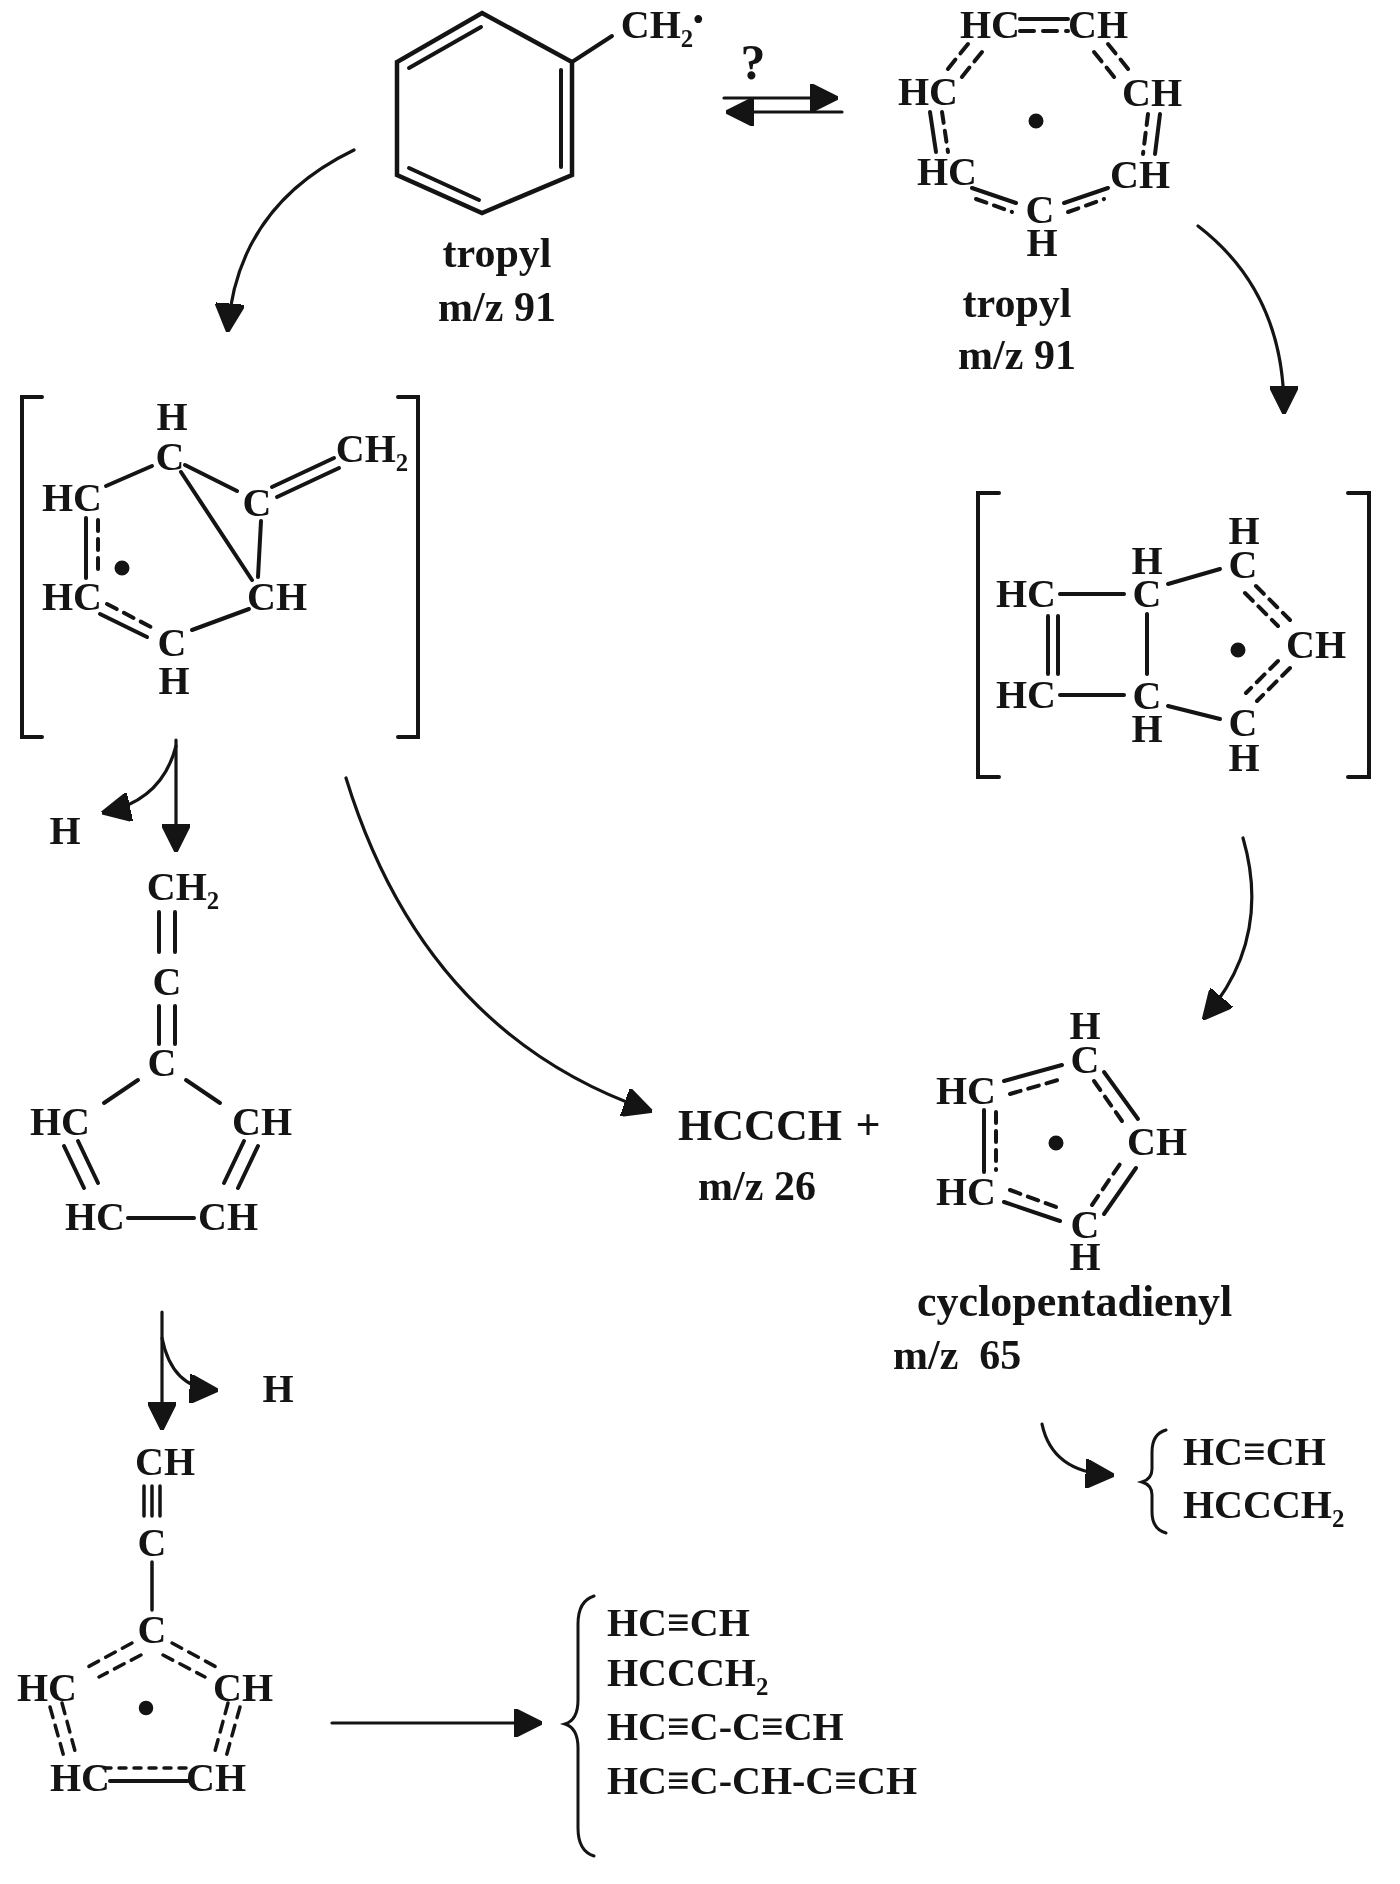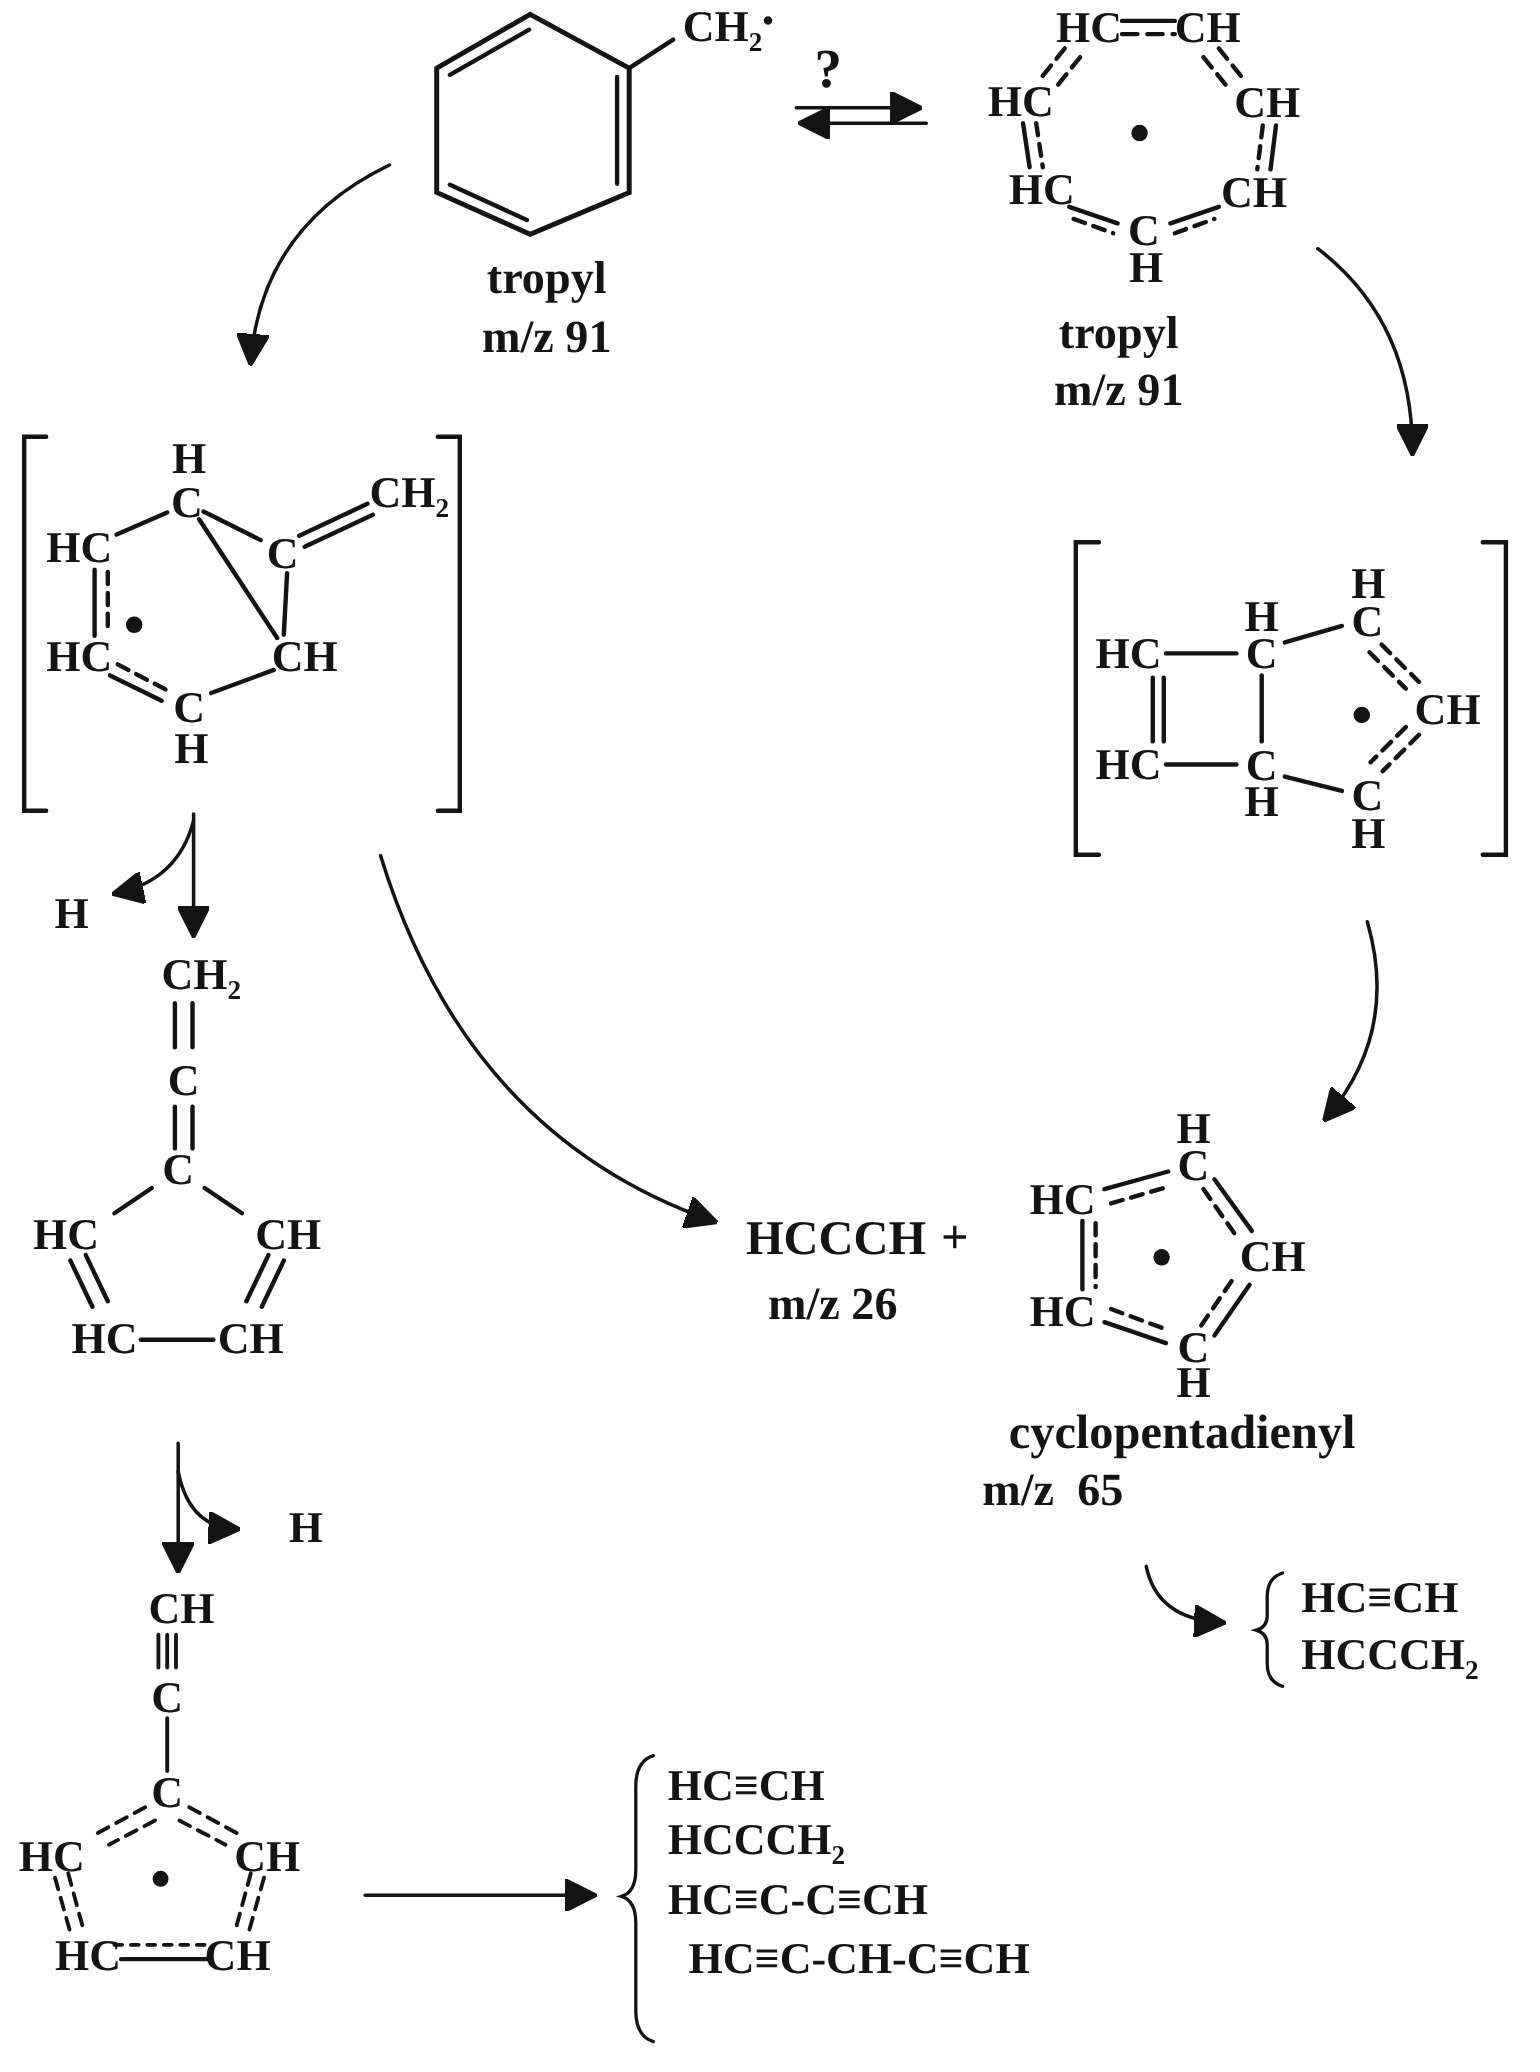--- a/index.html
+++ b/index.html
@@ -228,15 +228,15 @@
   <span class="atom" style="left:1085px;top:1257px">H</span>
   <span class="atom big left-anchor" style="left:917px;top:1302px">cyclopentadienyl</span>
   <span class="atom lbl left-anchor" style="left:893px;top:1355px">m/z  65</span>
 
   <span class="atom prod left-anchor" style="left:1183px;top:1452px"><span>HC≡CH</span></span>
   <span class="atom prod left-anchor" style="left:1183px;top:1508px"><span>HCCCH</span><sub>2</sub></span>
 
   <span class="atom prod left-anchor" style="left:607px;top:1623px"><span>HC≡CH</span></span>
   <span class="atom prod left-anchor" style="left:607px;top:1676px"><span>HCCCH</span><sub>2</sub></span>
   <span class="atom prod left-anchor" style="left:607px;top:1727px"><span>HC≡C-C≡CH</span></span>
-  <span class="atom prod left-anchor" style="left:626px;top:1781px"><span>HC≡C-CH-C≡CH</span></span>
+  <span class="atom prod left-anchor" style="left:607px;top:1781px"><span>HC≡C-CH-C≡CH</span></span>
 
 </div>
 
 </body></html>

